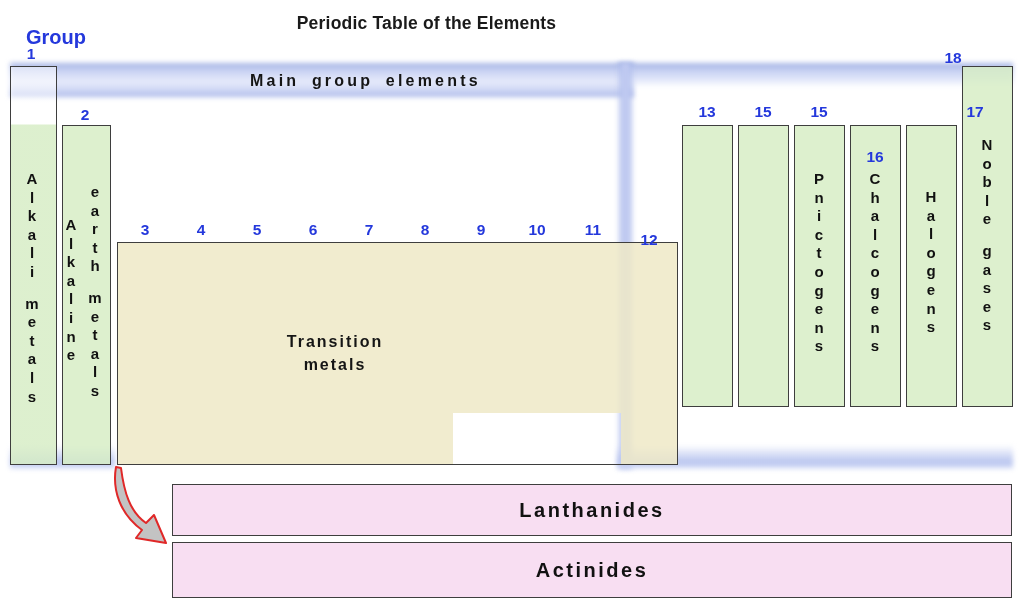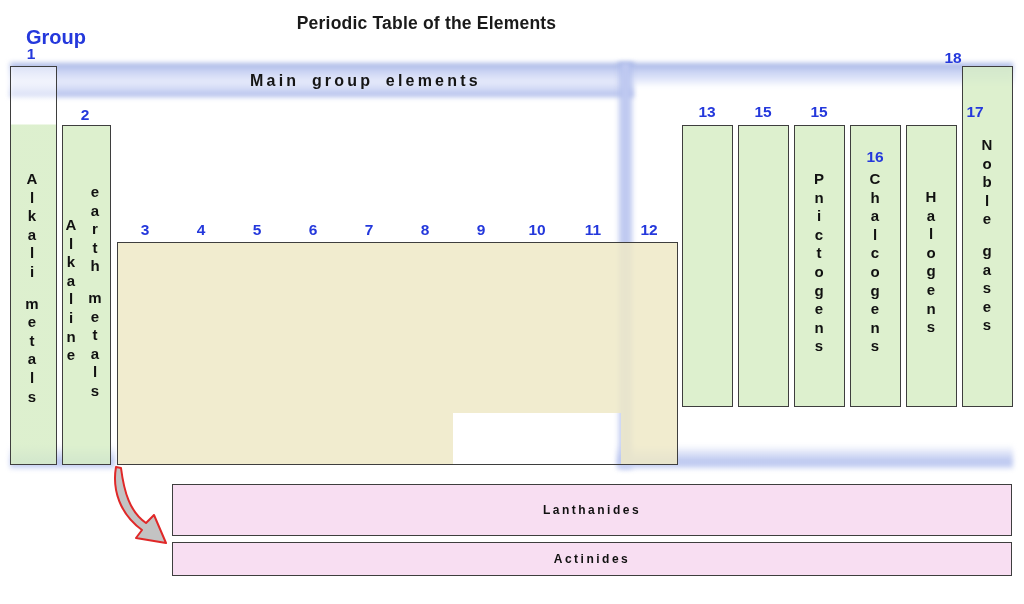--- a/index.html
+++ b/index.html
@@ -34,23 +34,23 @@
   #col17{left:906px;top:125px;width:51px;height:282px;}
   #col18{left:962px;top:66px;width:51px;height:341px;}
   #tan-fill{left:117px;top:242px;width:561px;height:223px;z-index:3;
     background:rgba(238,233,199,0.85);
     clip-path:polygon(0 0,561px 0,561px 223px,504px 223px,504px 171px,336px 171px,336px 223px,0 223px);}
   #tan-border{left:117px;top:242px;width:561px;height:223px;z-index:4;
     border:1.6px solid var(--border,#3e3e3e);box-sizing:border-box;background:transparent;}
   .pink{position:absolute;left:172px;width:840px;background:var(--pink,#f8def2);
     border:1.7px solid var(--border,#3e3e3e);box-sizing:border-box;z-index:3;
     display:flex;align-items:center;justify-content:center;
-    font-weight:bold;font-size:12px;letter-spacing:2.5px;color:#111;}
+    font-weight:bold;font-size:20px;letter-spacing:2.5px;color:#111;}
   #lanthanides-box{top:484px;height:52px;}
-  #actinides-box{top:542px;height:34px;}
+  #actinides-box{top:542px;height:56px;}
   
   #figure-title{left:0;top:13px;width:853px;text-align:center;font-weight:bold;
     font-size:17.5px;letter-spacing:0.2px;z-index:5;}
   #group-word{left:26px;top:26px;font-weight:bold;font-size:20px;color:var(--label-blue,#2438dc);z-index:5;}
   .num{position:absolute;width:30px;text-align:center;font-weight:bold;font-size:15.5px;
     color:var(--label-blue,#2438dc);z-index:5;}
   .stack{position:absolute;width:22px;text-align:center;font-weight:bold;font-size:15px;
     color:#111;z-index:5;line-height:normal;}
   .stack span{display:block;height:18.6px;line-height:18.6px;}
   .stack span.sp{height:13px;}
@@ -77,40 +77,42 @@
   <div class="num" style="left:70px;top:106px;">2</div>
   <div class="num" style="left:130px;top:221px;">3</div>
   <div class="num" style="left:186px;top:221px;">4</div>
   <div class="num" style="left:242px;top:221px;">5</div>
   <div class="num" style="left:298px;top:221px;">6</div>
   <div class="num" style="left:354px;top:221px;">7</div>
   <div class="num" style="left:410px;top:221px;">8</div>
   <div class="num" style="left:466px;top:221px;">9</div>
   <div class="num" style="left:522px;top:221px;">10</div>
   <div class="num" style="left:578px;top:221px;">11</div>
-  <div class="num" style="left:634px;top:221px;">12</div>
+  <div class="num" style="left:634px;top:231px;">12</div>
   <div class="num" style="left:692px;top:103px;">13</div>
   <div class="num" style="left:748px;top:103px;">15</div>
   <div class="num" style="left:804px;top:103px;text-align:center;">15</div>
   <div class="num" style="left:860px;top:103px;margin-top:45px;">16</div>
   <div class="num" style="left:916px;top:103px;margin-left:44px;">17</div>
   <div class="num" style="left:938px;top:49px;">18</div>
 
   <div class="col" id="col1"></div>
   <div class="col green" id="col2"></div>
   <div class="col green" id="col13"></div>
   <div class="col green" id="col14"></div>
   <div class="col green" id="col15"></div>
   <div class="col green" id="col16"></div>
   <div class="col green" id="col17"></div>
   <div class="col green" id="col18"></div>
 
   <div class="abs" id="tan-fill"></div>
   <div class="abs" id="tan-border"></div>
   <div class="abs" id="transition-label">
+    <div>Transition</div>
+    <div>metals</div>
   </div>
 
   <div class="stack" style="left:21px;top:170px;">
       <span>A</span>
       <span>l</span>
       <span>k</span>
       <span>a</span>
       <span>l</span>
       <span>i</span>
       <span class="sp"></span>

